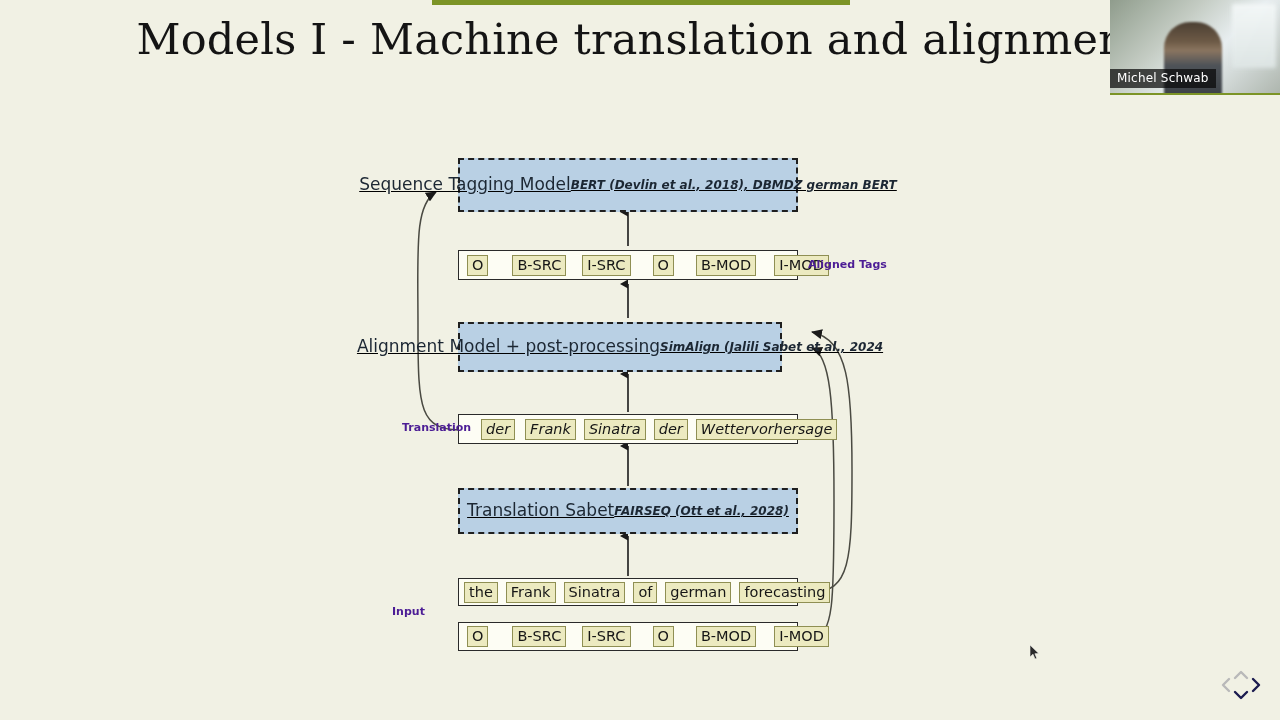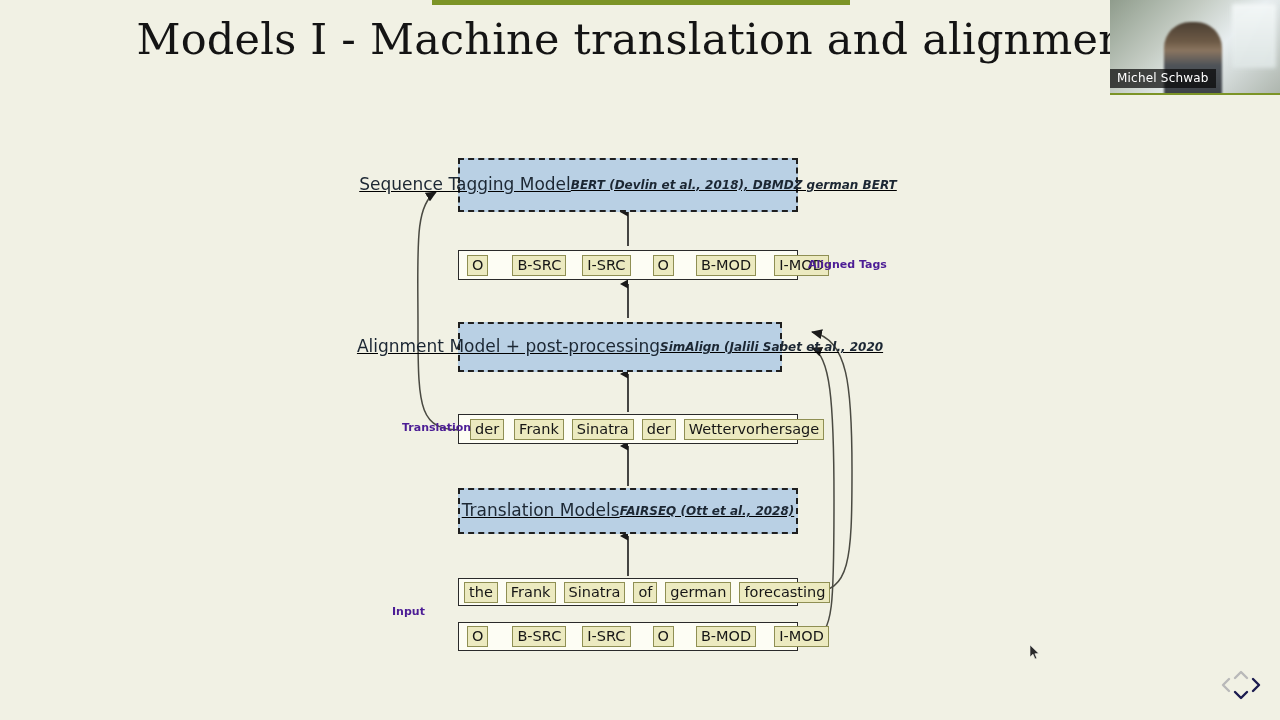--- a/index.html
+++ b/index.html
@@ -214,38 +214,38 @@
       <div class="token">O</div>
       <div class="spacer" style="width:22px"></div>
       <div class="token">B-MOD</div>
       <div class="spacer" style="width:18px"></div>
       <div class="token">I-MOD</div>
     </div>
     <div class="side-label" style="left:808px; top:258px;">Aligned  Tags</div>
 
     <div class="model-box" style="left:458px; top:322px; width:324px; height:50px;">
       <div class="model-title">Alignment Model + post-processing</div>
-      <div class="model-sub">SimAlign (Jalili Sabet et al., 2020</div>
-    </div>
-
-    <div class="token-strip" style="left:458px; top:414px; width:340px; height:30px; padding:0 11px;">
+      <div class="model-sub">SimAlign (Jalili Sabet et al., 2024</div>
+    </div>
+
+    <div class="token-strip" style="left:458px; top:414px; width:340px; height:30px; padding:0 22px;font-style:italic;">
       <div class="token">der</div>
       <div class="spacer" style="width:10px"></div>
       <div class="token">Frank</div>
       <div class="spacer" style="width:8px"></div>
       <div class="token">Sinatra</div>
       <div class="spacer" style="width:8px"></div>
       <div class="token">der</div>
       <div class="spacer" style="width:8px"></div>
       <div class="token">Wettervorhersage</div>
     </div>
     <div class="side-label" style="left:364px; top:421px;margin-left:38px;">Translation</div>
 
     <div class="model-box" style="left:458px; top:488px; width:340px; height:46px;">
-      <div class="model-title">Translation Models</div>
+      <div class="model-title">Translation Sabet</div>
       <div class="model-sub">FAIRSEQ (Ott et al., 2028)</div>
     </div>
 
     <div class="token-strip" style="left:458px; top:578px; width:340px; height:28px; padding:0 5px;">
       <div class="token">the</div>
       <div class="spacer" style="width:8px"></div>
       <div class="token">Frank</div>
       <div class="spacer" style="width:8px"></div>
       <div class="token">Sinatra</div>
       <div class="spacer" style="width:8px"></div>

